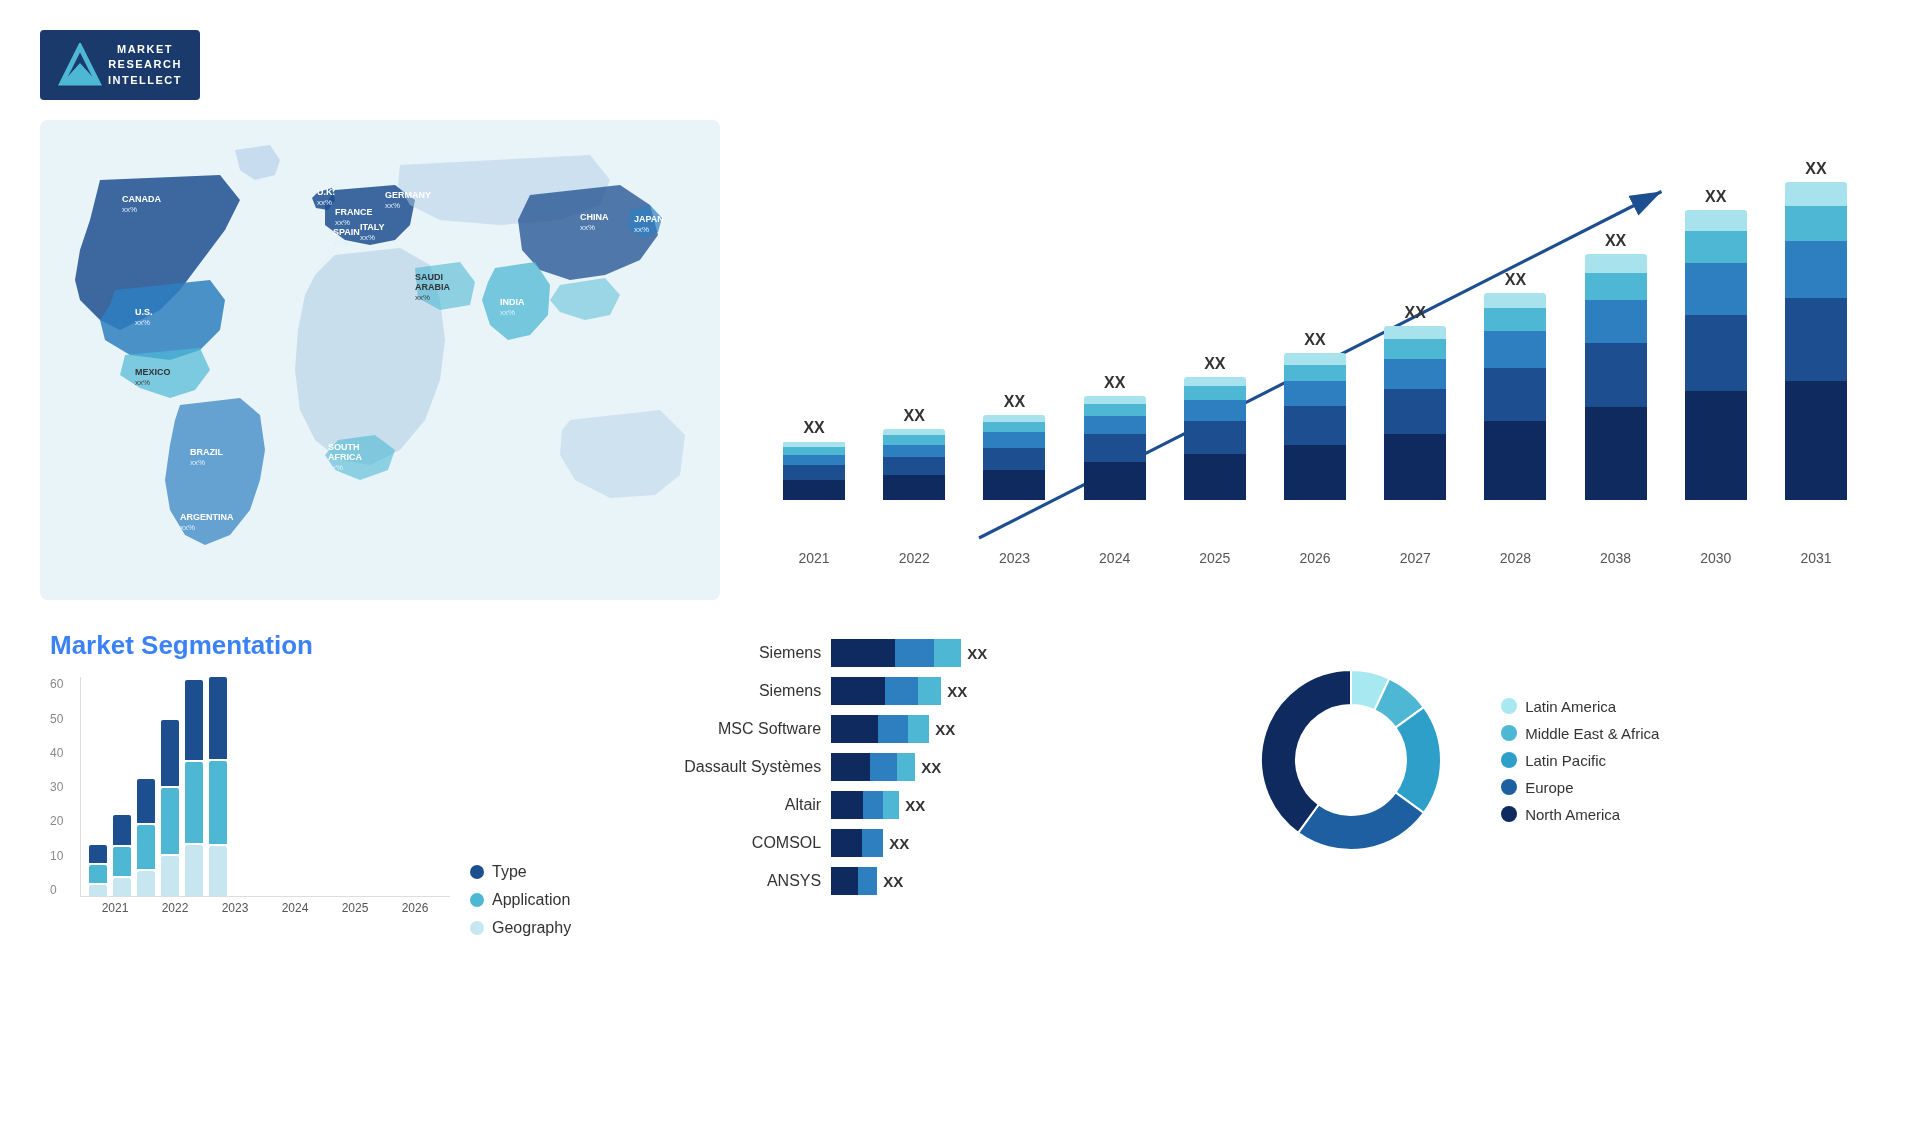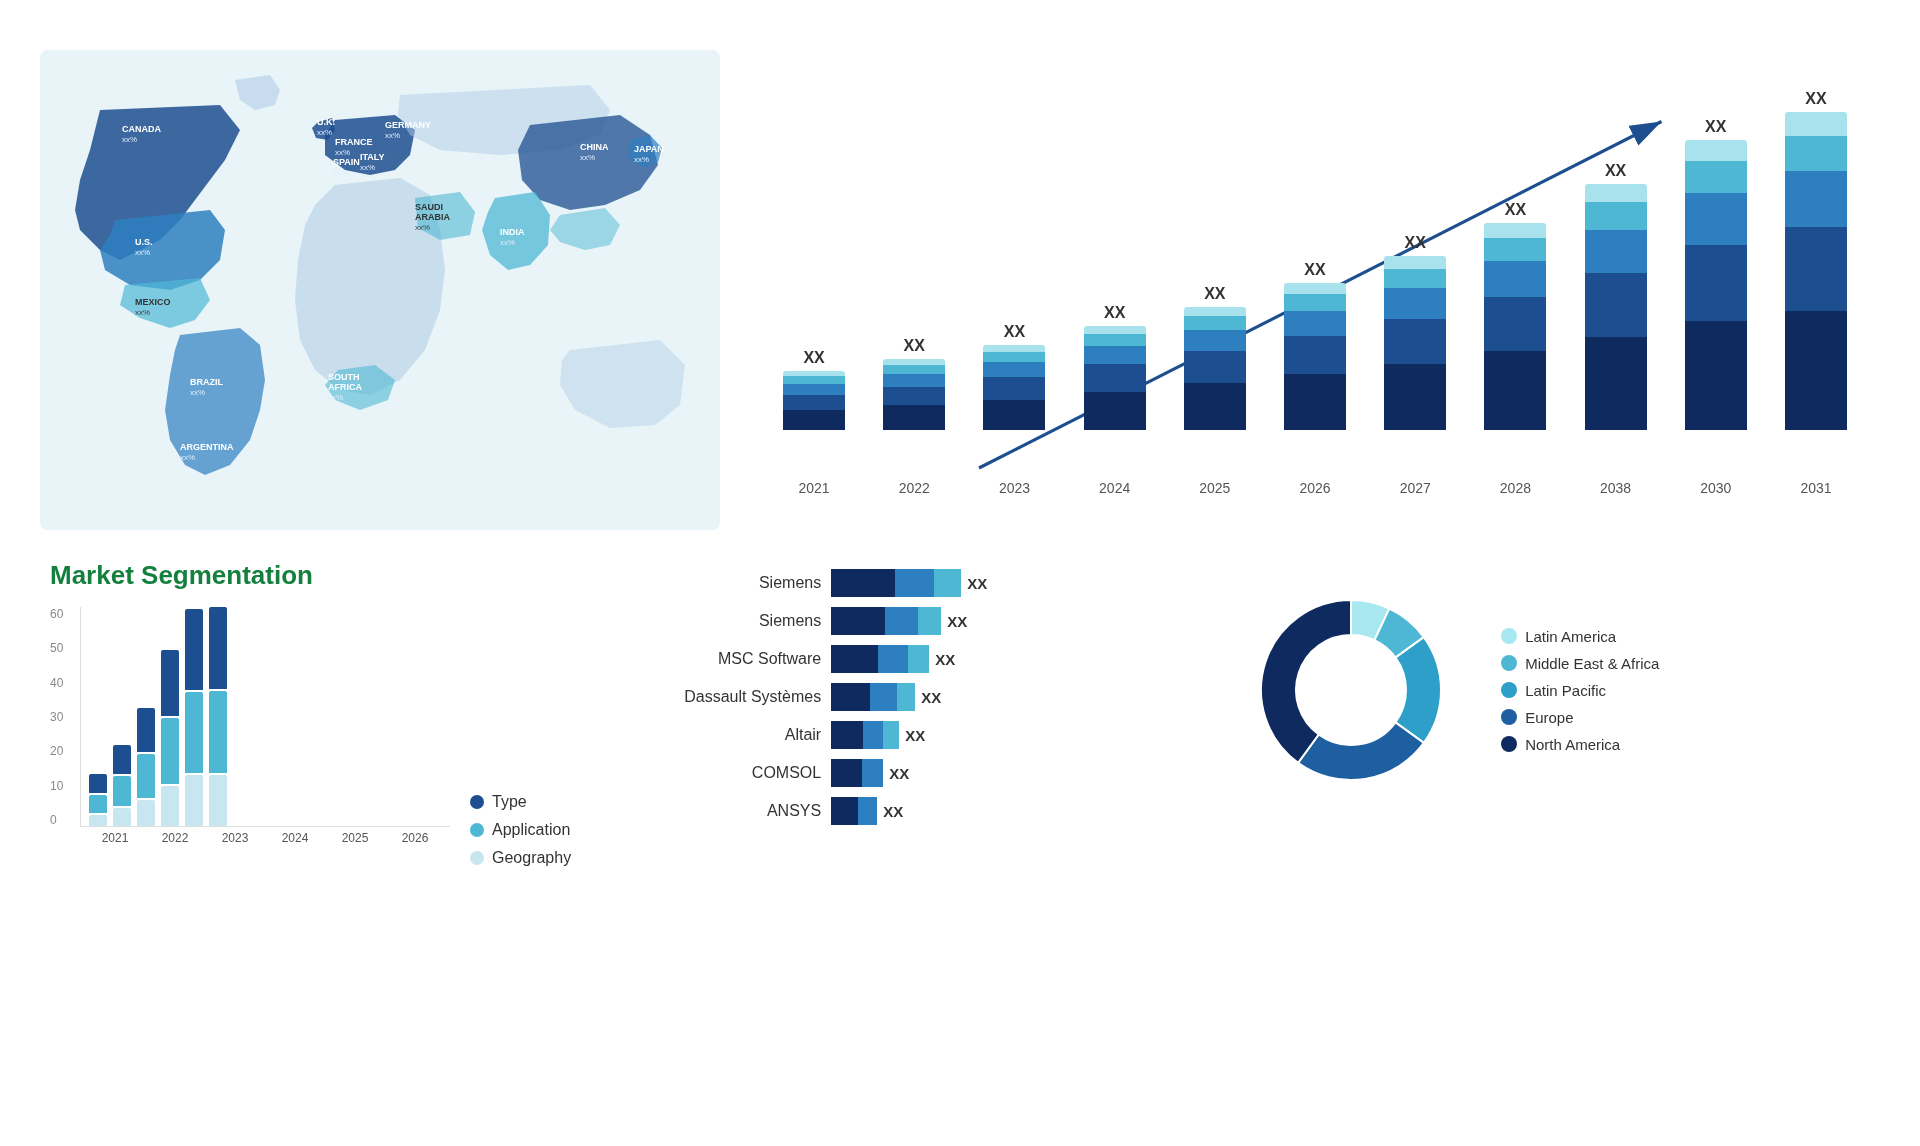--- a/index.html
+++ b/index.html
@@ -126,21 +126,21 @@
     }
 
     
     .segmentation-section {
       flex: 0 0 520px;
       padding: 10px;
     }
     .section-title {
       font-size: 26px;
       font-weight: 700;
-      color: #15803d;
+      color: #3b82f6;
       margin-bottom: 16px;
     }
     .seg-chart-area {
       display: flex;
       gap: 20px;
       align-items: flex-end;
     }
     .seg-bars-area {
       flex: 1;
       height: 260px;
@@ -299,20 +299,37 @@
       text-align: right;
       margin-top: 4px;
     }
   </style>
 </head>
 <body>
 
 <div class="page-container">
 
   <div class="header">
+    <div class="logo-area">
+      <div class="logo-box">
+        <div style="display:flex;align-items:center;gap:6px;">
+          <div style="position:relative;width:44px;height:44px;">
+            <svg viewBox="0 0 44 44" width="44" height="44">
+              <polygon points="4,40 22,4 40,40" fill="none" stroke="#4eb8d4" stroke-width="5"></polygon>
+              <polygon points="4,40 22,20 40,40" fill="#4eb8d4"></polygon>
+            </svg>
+          </div>
+          <div>
+            <div class="logo-text">MARKET</div>
+            <div class="logo-text">RESEARCH</div>
+            <div class="logo-text">INTELLECT</div>
+          </div>
+        </div>
+      </div>
+    </div>
   </div>
 
   <div class="top-row">
 
     <div class="map-section">
       <svg viewBox="0 0 680 480" width="680" height="480">
 
         <rect width="680" height="480" fill="#e8f4f8"></rect>
 
         <path d="M60,60 L180,55 L200,80 L185,110 L170,130 L155,150 L140,170 L120,190 L100,200 L80,210 L60,200 L40,180 L35,160 L40,130 L50,100 L60,60Z" fill="#1d4e8f" opacity="0.85"></path>

